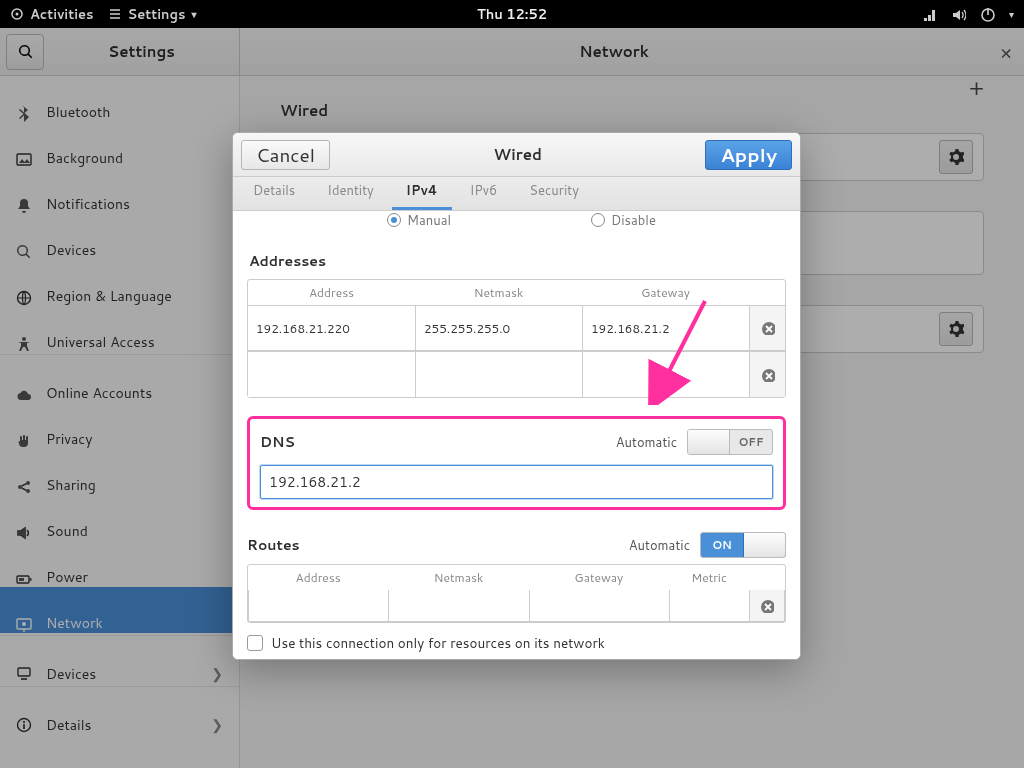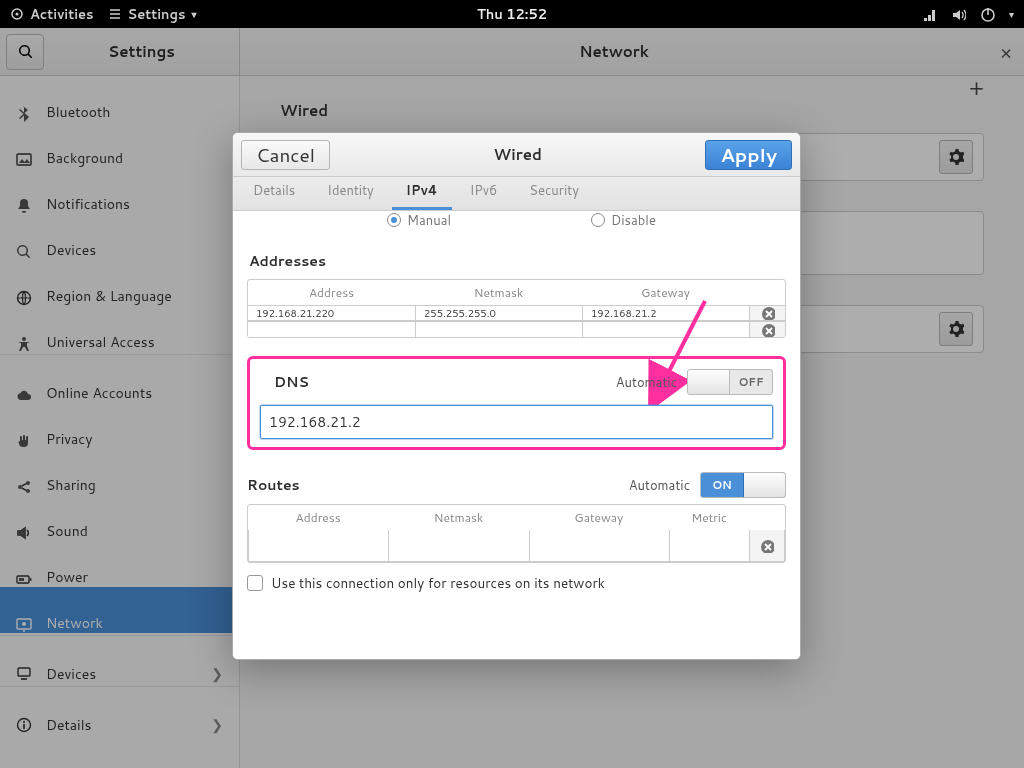--- a/index.html
+++ b/index.html
@@ -60,31 +60,31 @@
   .radio-row .r { display:flex; align-items:center; gap:6px;}
   .radio-dot { width:14px; height:14px; border-radius:50%; border:1px solid #888; display:inline-flex; align-items:center; justify-content:center;}
   .radio-dot .inner { width:6px; height:6px; border-radius:50%; background:#4a90d9; }
 
   .sect-label { font-weight:bold; margin:22px 0 8px 2px; font-size:14px; }
 
   .addr-grid { border:1px solid #ccc; border-radius:3px; }
   .addr-head { display:grid; grid-template-columns: 1fr 1fr 1fr 36px; font-size:12px; color:#888; text-align:center; }
   .addr-head div { padding:4px 0; }
   .addr-row  { display:grid; grid-template-columns: 1fr 1fr 1fr 36px; }
-  .addr-row input { height:16px; border:1px solid #ccc; border-right:none; padding:0 8px; font-size:10px; color:#333; background:#fff; outline:none;}
+  .addr-row input { height:46px; border:1px solid #ccc; border-right:none; padding:0 8px; font-size:12px; color:#333; background:#fff; outline:none;}
   .addr-row input:first-child { border-left:none; }
   .addr-row .del { border:1px solid #ccc; border-right:none; display:flex; align-items:center; justify-content:center; background:#f4f4f4;}
   .addr-row .del svg { width:14px; height:14px; fill:#555;}
   .addr-row.empty input { background:#fff; }
   .addr-grid .addr-row:last-child input, .addr-grid .addr-row:last-child .del { border-bottom:none; }
   .addr-row .gw { background:#f2f2f2; }
 
   .dns-box { border:3px solid #ff2fa0; border-radius:6px; padding:10px 10px 8px 10px; margin-top:18px; position:relative;}
   .dns-top { display:flex; align-items:center; }
-  .dns-top .lab { font-weight:bold; flex:1;margin-left:14px;}
+  .dns-top .lab { font-weight:bold; flex:1;}
   .dns-top .auto { font-size:13px; color:#555; margin-right:10px;}
   .switch { width:86px; height:26px; border:1px solid #bbb; border-radius:3px; background:#e8e8e8; display:flex; align-items:center; overflow:hidden; font-size:11px; font-weight:bold;}
   .switch .knob { width:42px; height:100%; background:linear-gradient(#fdfdfd,#e4e4e4); border-right:1px solid #bbb;}
   .switch .txt { flex:1; text-align:center; color:#666;}
   .switch.on { background:#4a90d9; }
   .switch.on .knob { order:2; border-left:1px solid #2f6fb8; border-right:none;}
   .switch.on .txt { color:#fff; }
   .dns-input { width:100%; height:34px; margin-top:10px; border:1px solid #4a90d9; box-shadow:0 0 0 1px rgba(74,144,217,.35); border-radius:2px; padding:0 8px; font-size:14px; color:#333; outline:none;}
   .dns-hint { font-size:11.5px; color:#999; margin-top:6px;}
 

